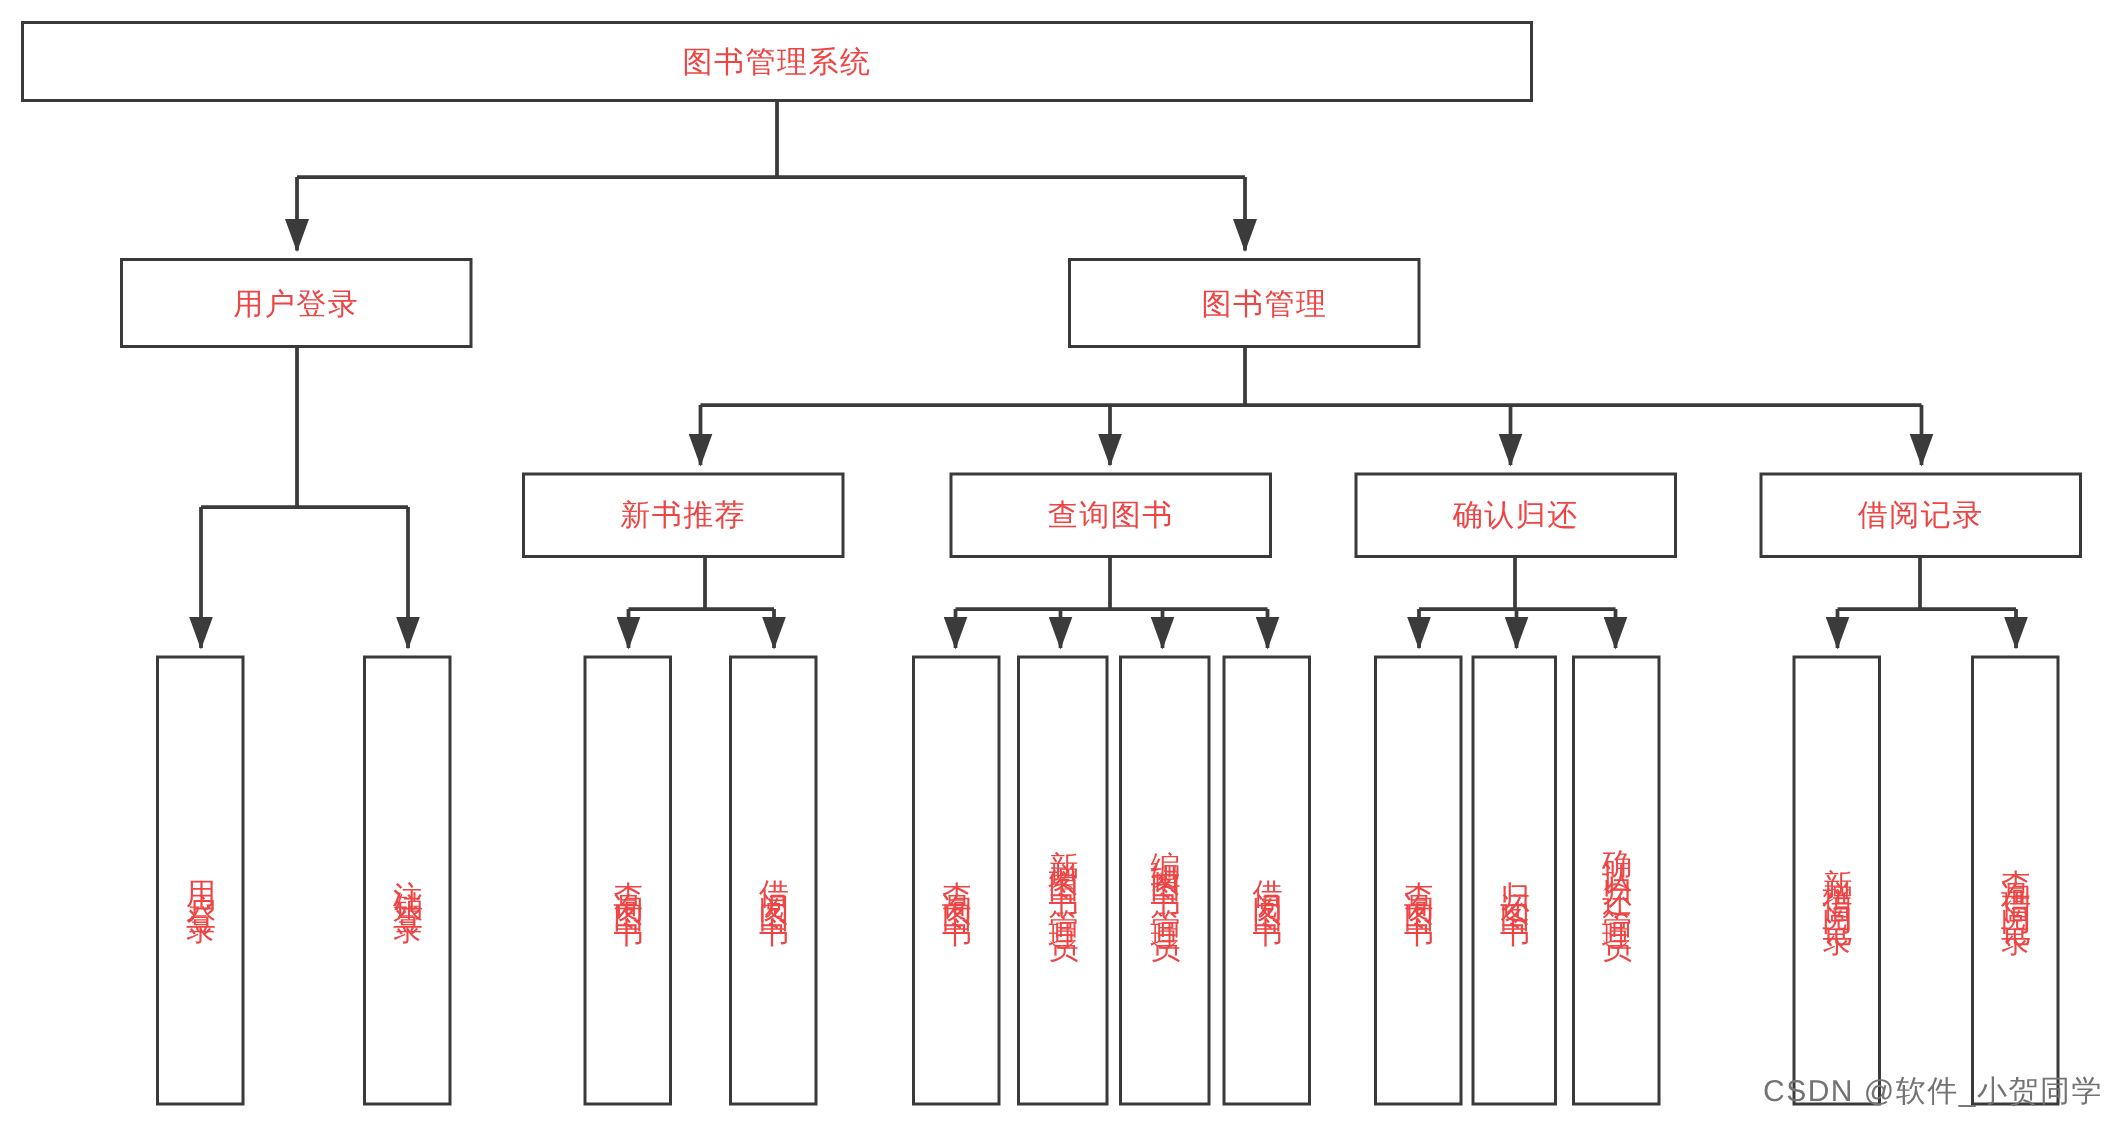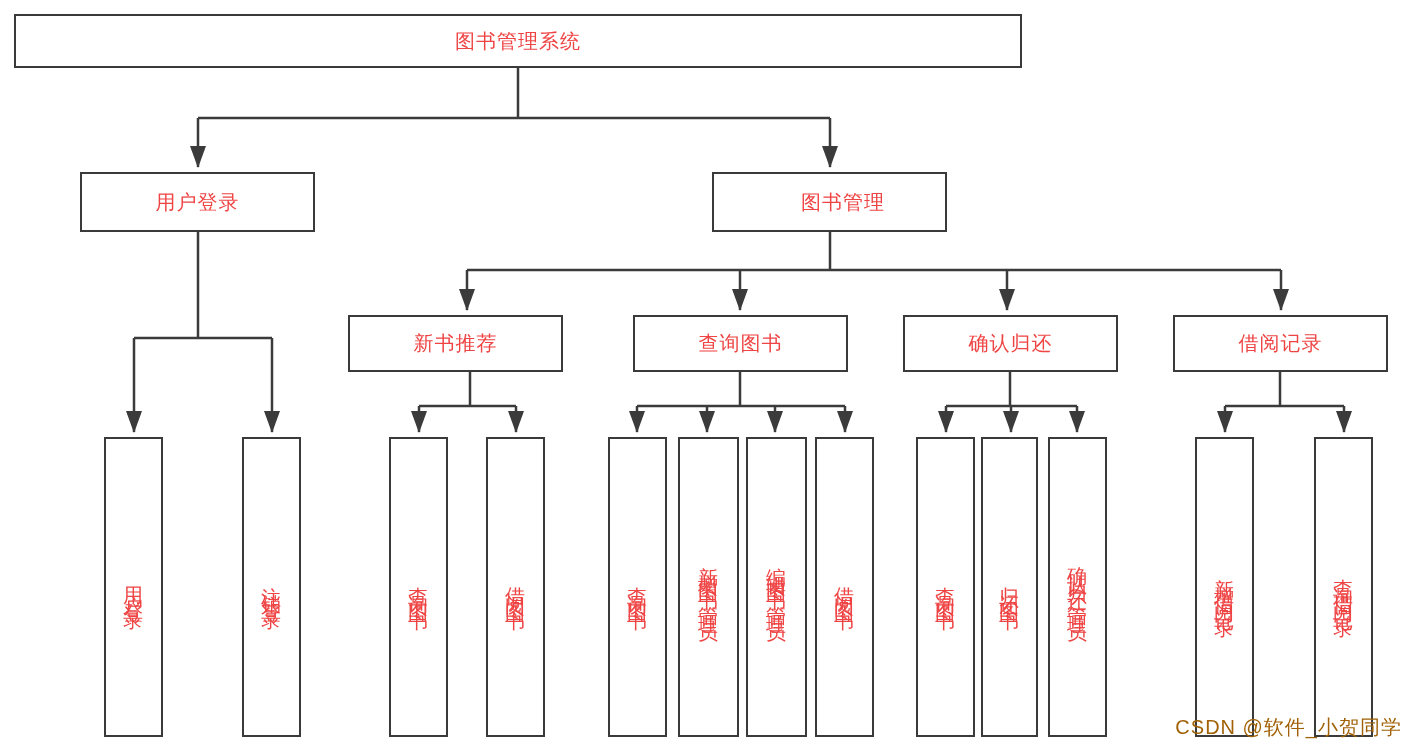--- a/index.html
+++ b/index.html
@@ -64,21 +64,21 @@
   #lf-cb-query { left: 916px; }
   #lf-cb-return{ left: 981px; width: 57px; }
   #lf-cb-confirm{ left: 1048px; }
   #lf-rc-add   { left: 1195px; }
   #lf-rc-query { left: 1314px; }
   .watermark {
     position: absolute;
     right: 3px;
     top: 714px;
     font-size: 20px;
-    color: #a16207;
+    color: #737373;
     letter-spacing: 1px;
     z-index: 10;
     white-space: nowrap;
   }
 </style>
 </head>
 <body>
 
 <div class="stage">
 

